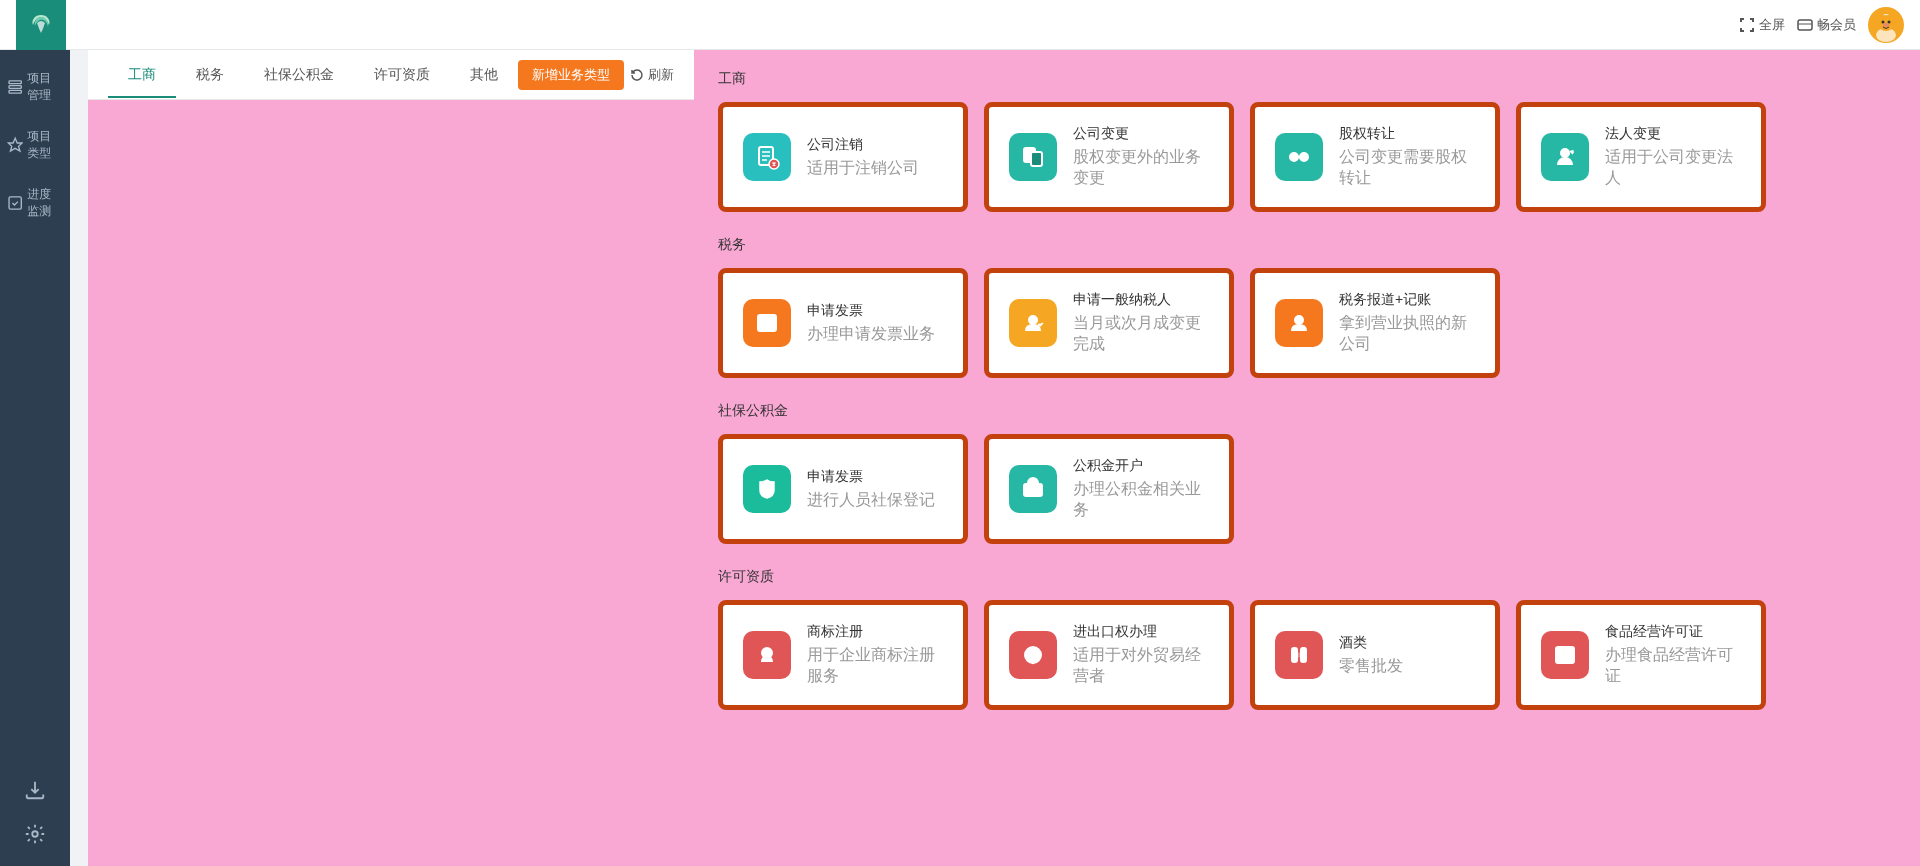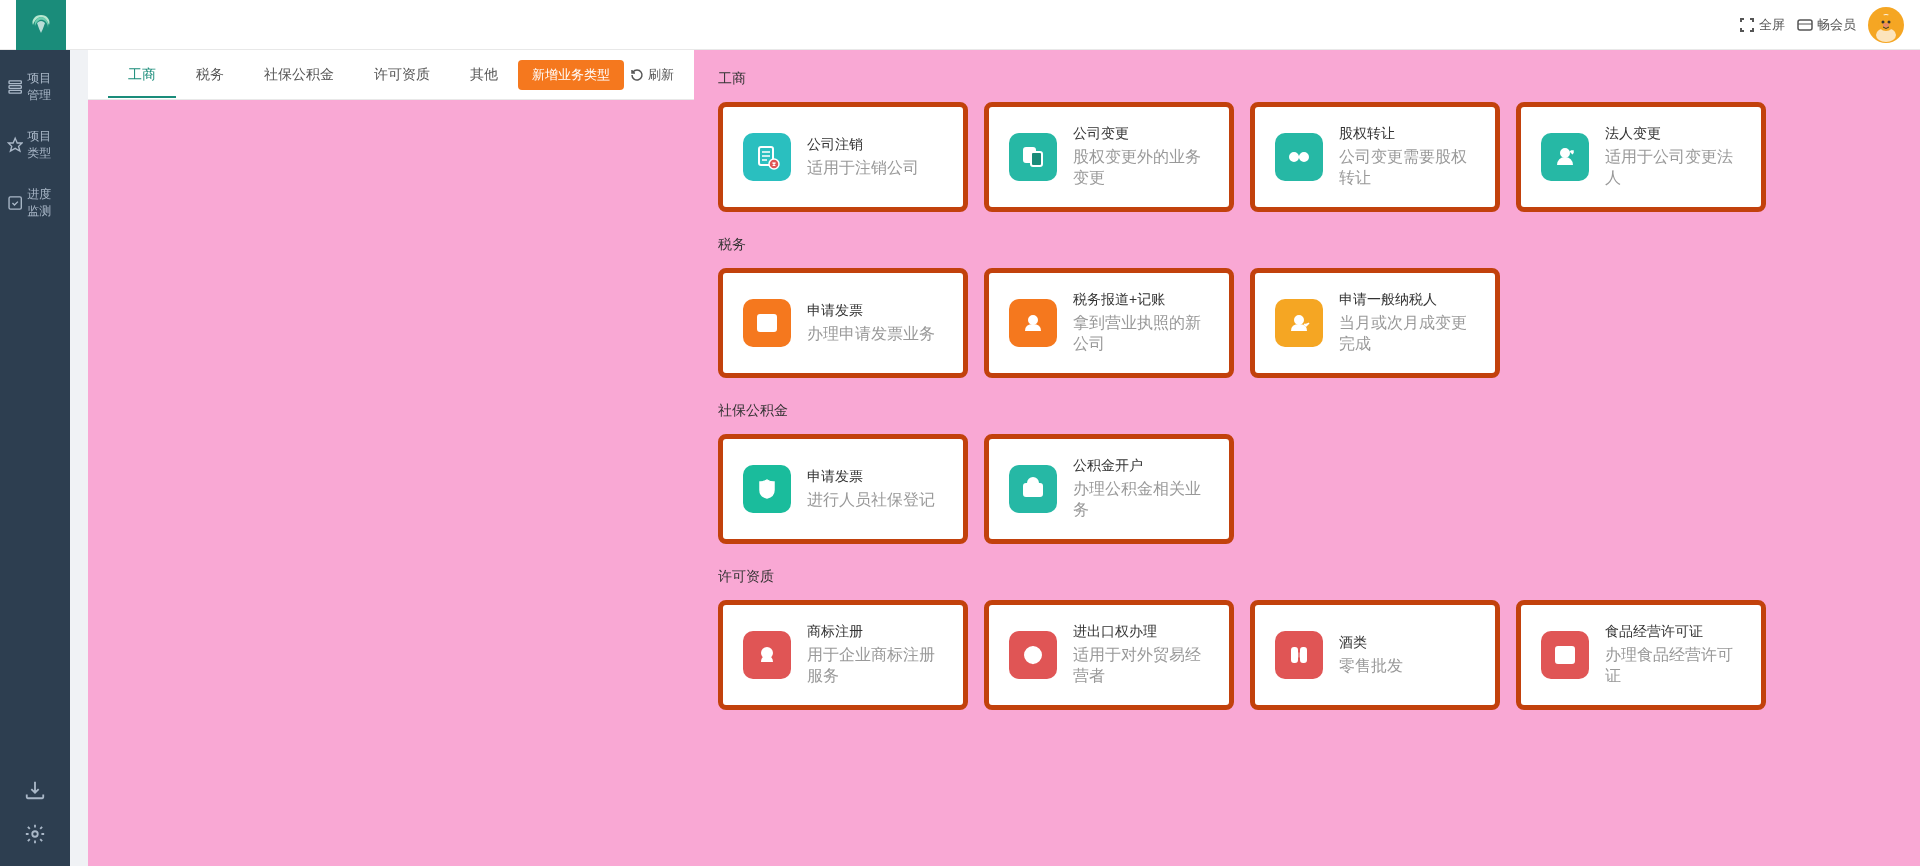--- a/index.html
+++ b/index.html
@@ -380,43 +380,43 @@
                 <rect x="8" y="7" width="10" height="2" rx="1" fill="white" opacity="0.5"></rect>
               </svg>
           </div>
           <div class="card-text">
             <div class="card-title">申请发票</div>
             <div class="card-desc">办理申请发票业务</div>
           </div>
         </div>
 
         <div class="card">
-          <div class="card-icon bg-orange">
-            <svg viewBox="0 0 26 26" fill="none">
-                <circle cx="13" cy="10" r="4" stroke="white" stroke-width="2"></circle>
-                <path d="M6 21c0-4 3-6 7-6s7 2 7 6" stroke="white" stroke-width="2"></path>
-              </svg>
-          </div>
-          <div class="card-text">
-            <div class="card-title">税务报道+记账</div>
-            <div class="card-desc">拿到营业执照的新公司</div>
-          </div>
-        </div>
-
-        <div class="card">
           <div class="card-icon bg-orange2">
             <svg viewBox="0 0 26 26" fill="none">
                 <circle cx="13" cy="10" r="4" stroke="white" stroke-width="2"></circle>
                 <path d="M6 21c0-4 3-6 7-6s7 2 7 6" stroke="white" stroke-width="2"></path>
                 <path d="M18 14l2 2 3-3" stroke="white" stroke-width="1.5"></path>
               </svg>
           </div>
           <div class="card-text">
             <div class="card-title">申请一般纳税人</div>
             <div class="card-desc">当月或次月成变更完成</div>
+          </div>
+        </div>
+
+        <div class="card">
+          <div class="card-icon bg-orange">
+            <svg viewBox="0 0 26 26" fill="none">
+                <circle cx="13" cy="10" r="4" stroke="white" stroke-width="2"></circle>
+                <path d="M6 21c0-4 3-6 7-6s7 2 7 6" stroke="white" stroke-width="2"></path>
+              </svg>
+          </div>
+          <div class="card-text">
+            <div class="card-title">税务报道+记账</div>
+            <div class="card-desc">拿到营业执照的新公司</div>
           </div>
         </div>
       </div>
 
       <div class="section-title">社保公积金</div>
       <div class="cards-grid">
 
         <div class="card">
           <div class="card-icon bg-teal3">
             <svg viewBox="0 0 26 26" fill="none">

